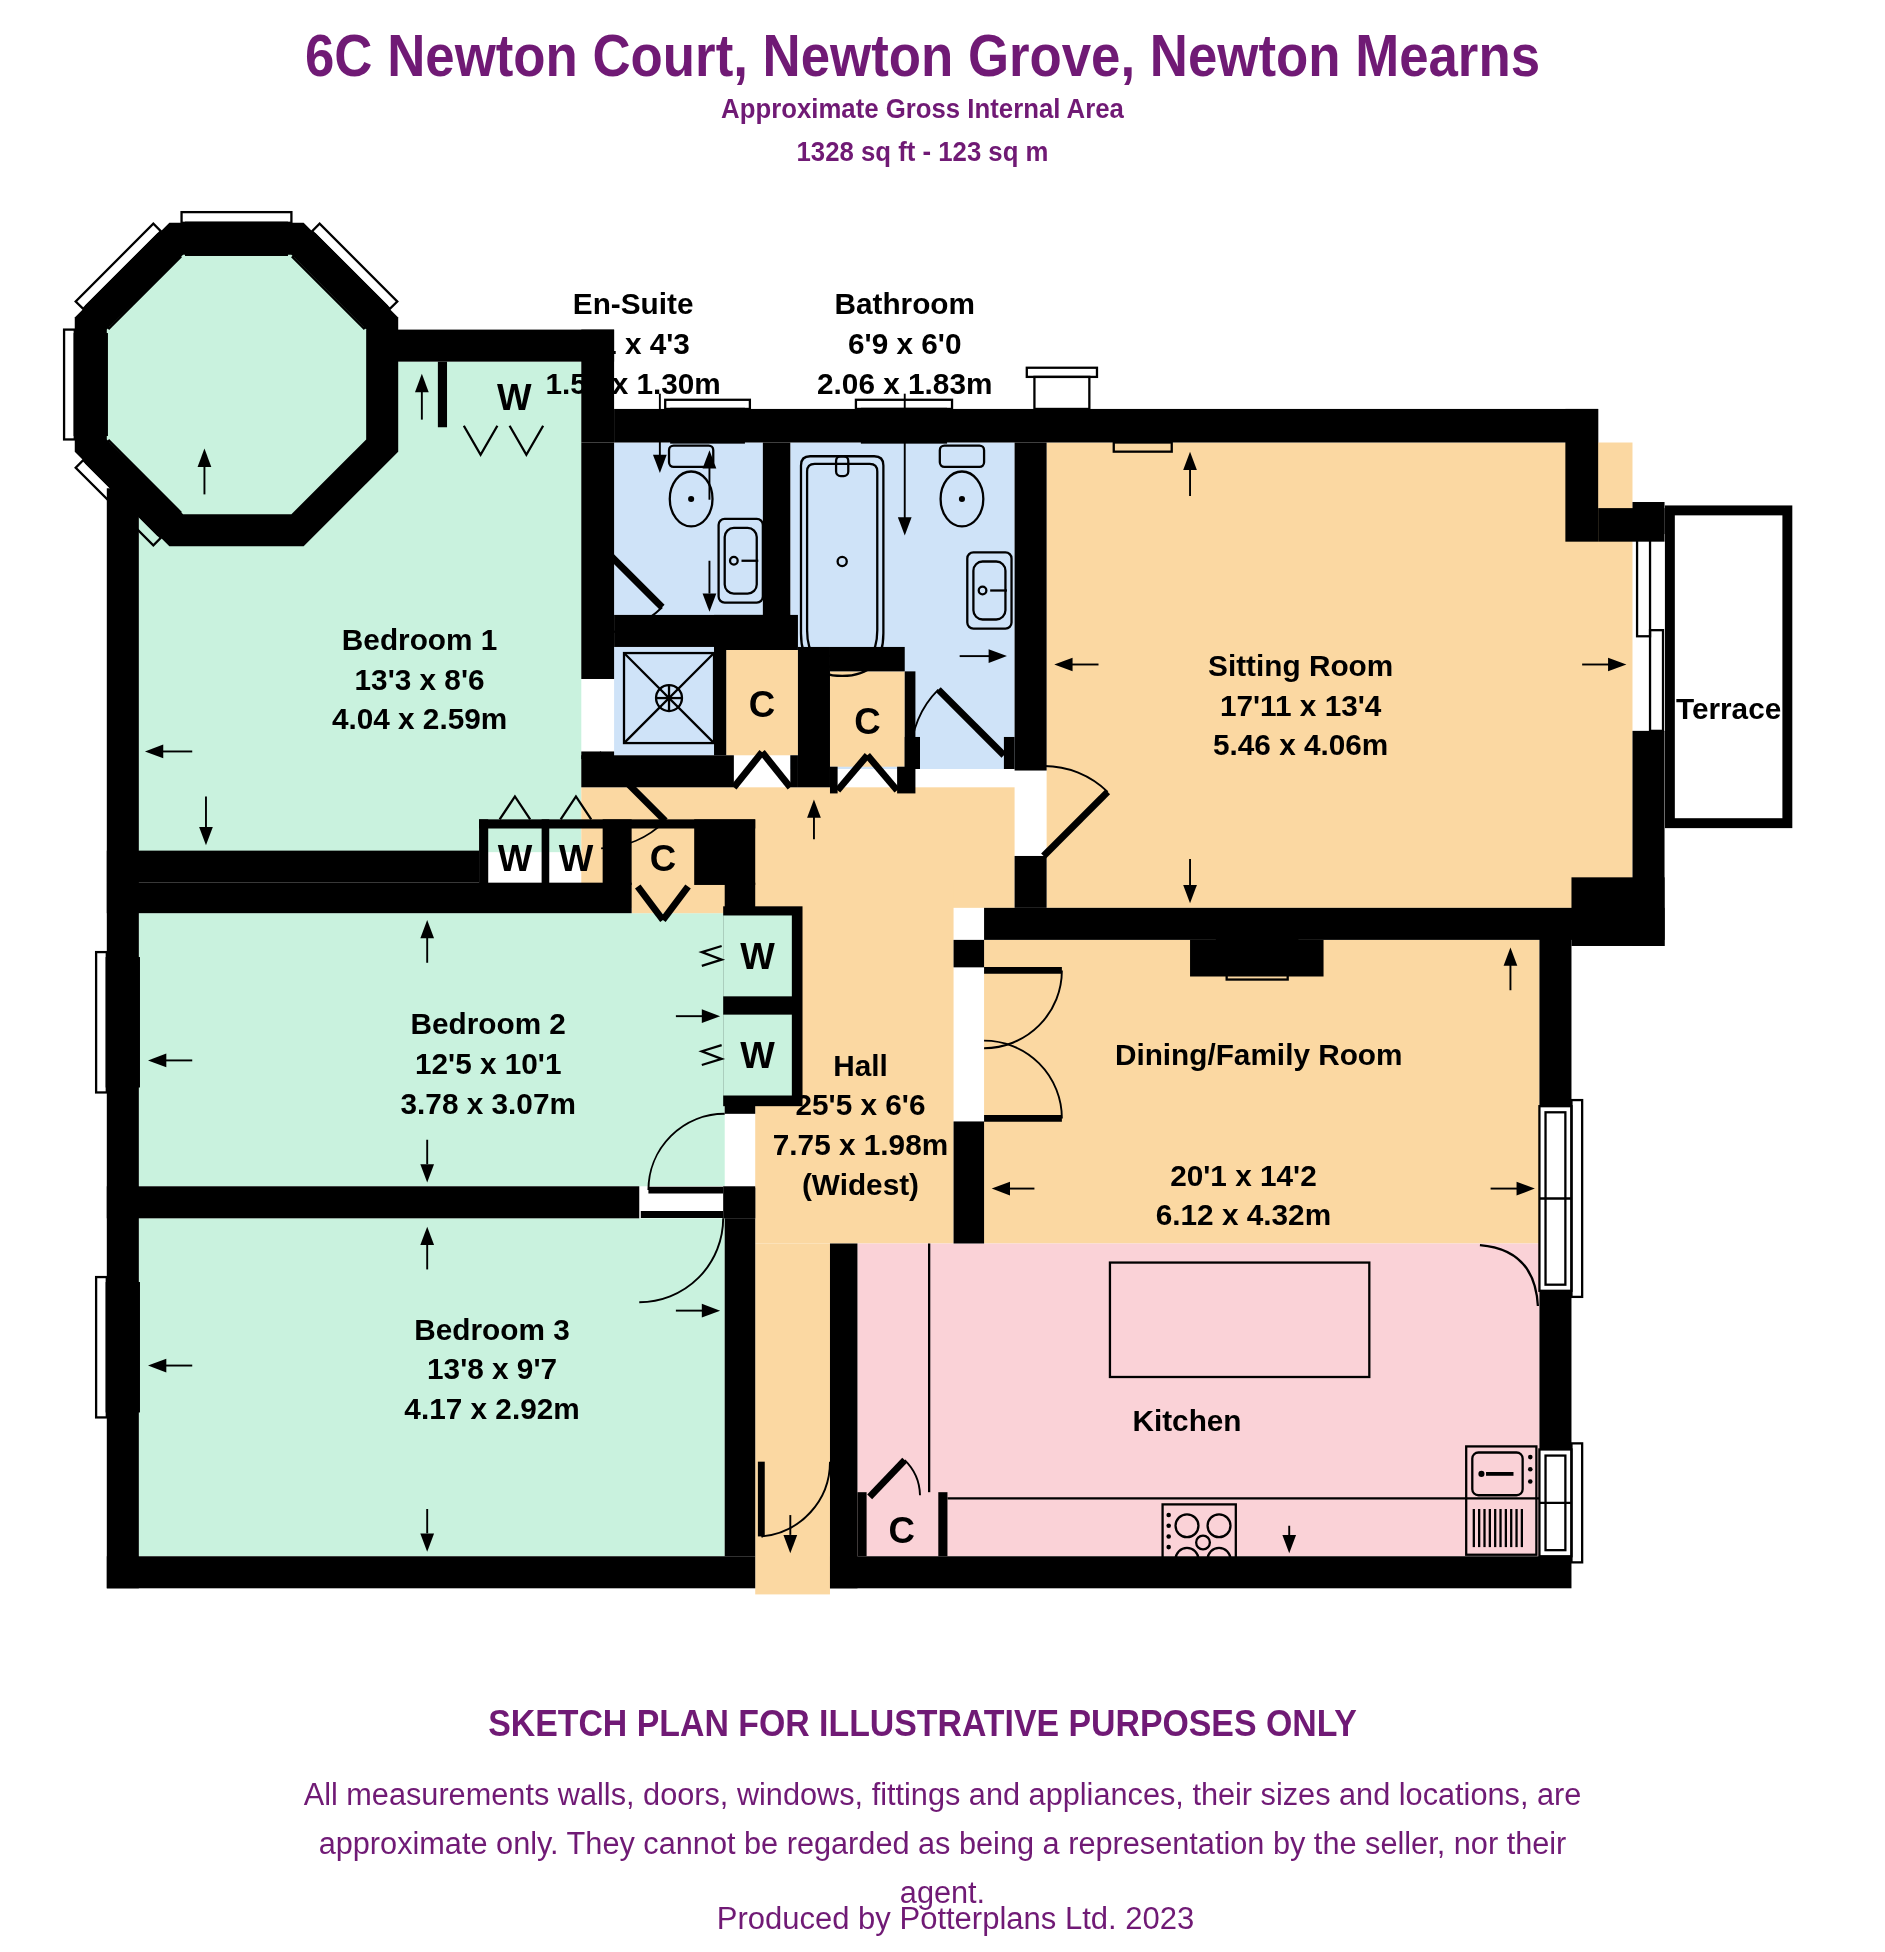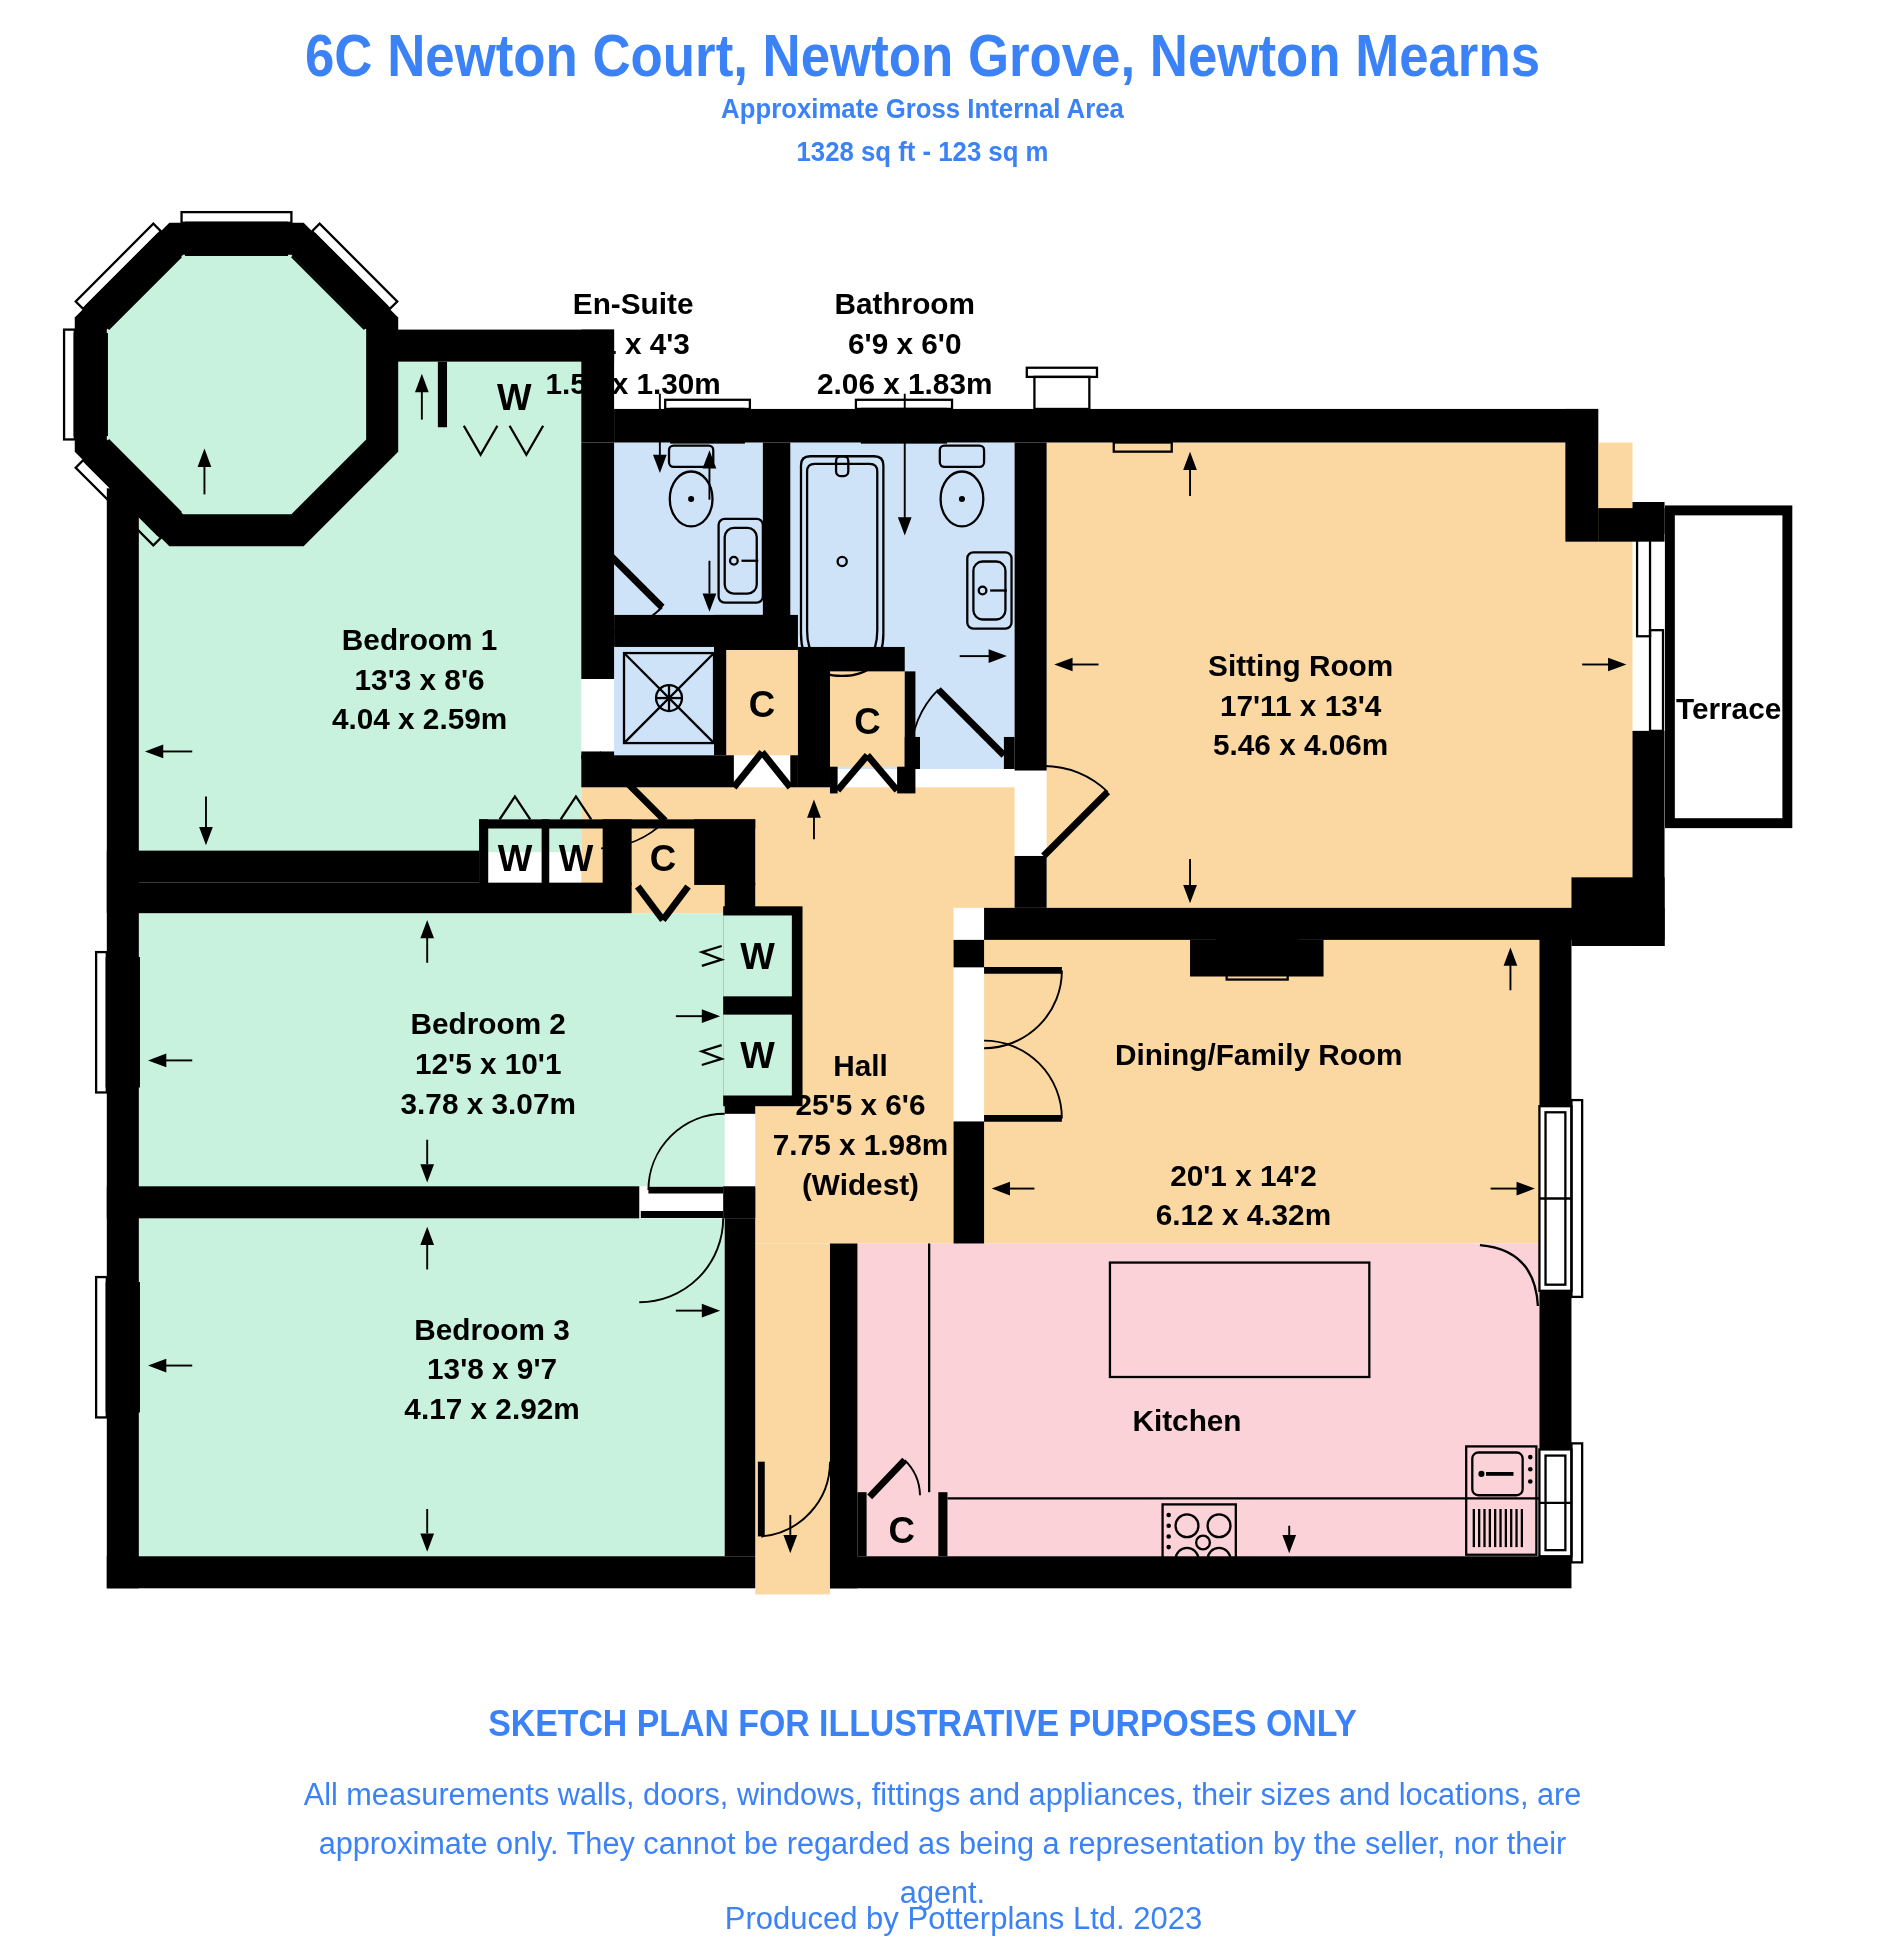--- a/index.html
+++ b/index.html
@@ -1,25 +1,25 @@
 <!DOCTYPE html>
 <html style="font-size:12.2px"><head>
 <meta charset="utf-8">
 <style>
   html,body{margin:0;padding:0;background:#fff;}
   .page{position:relative;width:1845px;height:1953px;background:#fff;overflow:hidden;
-        font-family:"Liberation Sans",sans-serif;color:#3b82f6;}
+        font-family:"Liberation Sans",sans-serif;color:#701a75;}
   .hdr{position:absolute;left:0;width:100%;text-align:center;}
   .title{top:21.4px;font-size:60px;font-weight:bold;transform:scaleX(.88);transform-origin:center;white-space:nowrap;}
   .subtitle{top:93px;font-size:28px;font-weight:bold;transform:scaleX(.92);transform-origin:center;}
   .area{top:136px;font-size:28px;font-weight:bold;transform:scaleX(.92);transform-origin:center;}
   .plan{position:absolute;left:0;top:0;width:1885px;height:1953px;}
   .ftr-title{position:absolute;left:0;top:1703px;width:100%;text-align:center;font-size:36px;font-weight:bold;transform:scaleX(.94);transform-origin:center;}
   .ftr-body{position:absolute;left:271px;top:1770px;width:1343px;text-align:center;font-size:31px;line-height:49px;transform:scaleX(.99);transform-origin:center;}
-  .ftr-credit{position:absolute;left:8px;top:1901px;width:100%;text-align:center;font-size:31px;padding-left:33px;}
+  .ftr-credit{position:absolute;left:0;top:1901px;width:100%;text-align:center;font-size:31px;padding-left:33px;}
   svg text{font-family:"Liberation Sans",sans-serif;}
   .rm{font-size:39px;font-weight:bold;text-anchor:middle;}
   .sym{font-size:48px;font-weight:bold;text-anchor:middle;}
   .wall{fill:#000;}
   .thin{fill:none;stroke:#000;stroke-width:3;}
   .leaf{stroke:#000;stroke-width:9;fill:none;}
   .arc{stroke:#000;stroke-width:2.5;fill:none;}
   .dim{stroke:#000;stroke-width:2.5;fill:none;}
   .zig{stroke:#000;stroke-width:3;fill:none;}
 </style>

